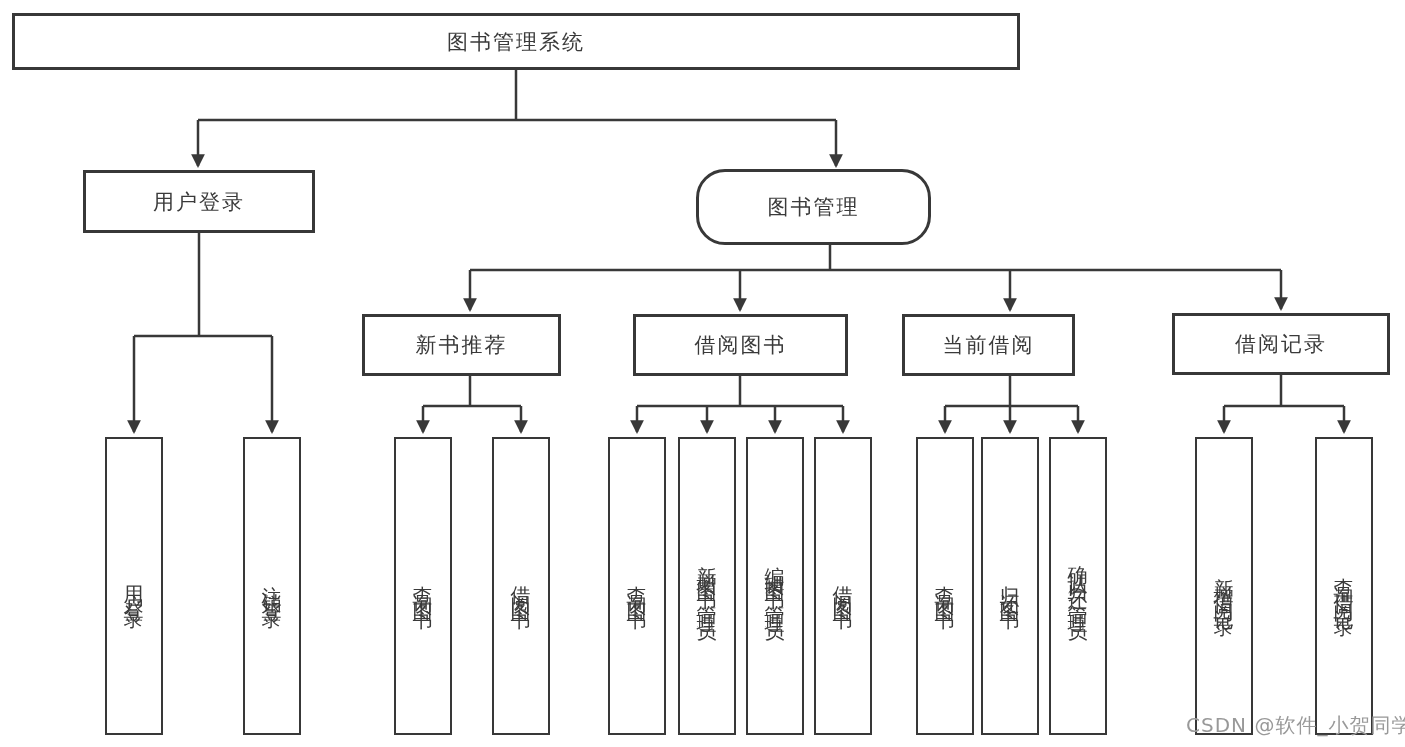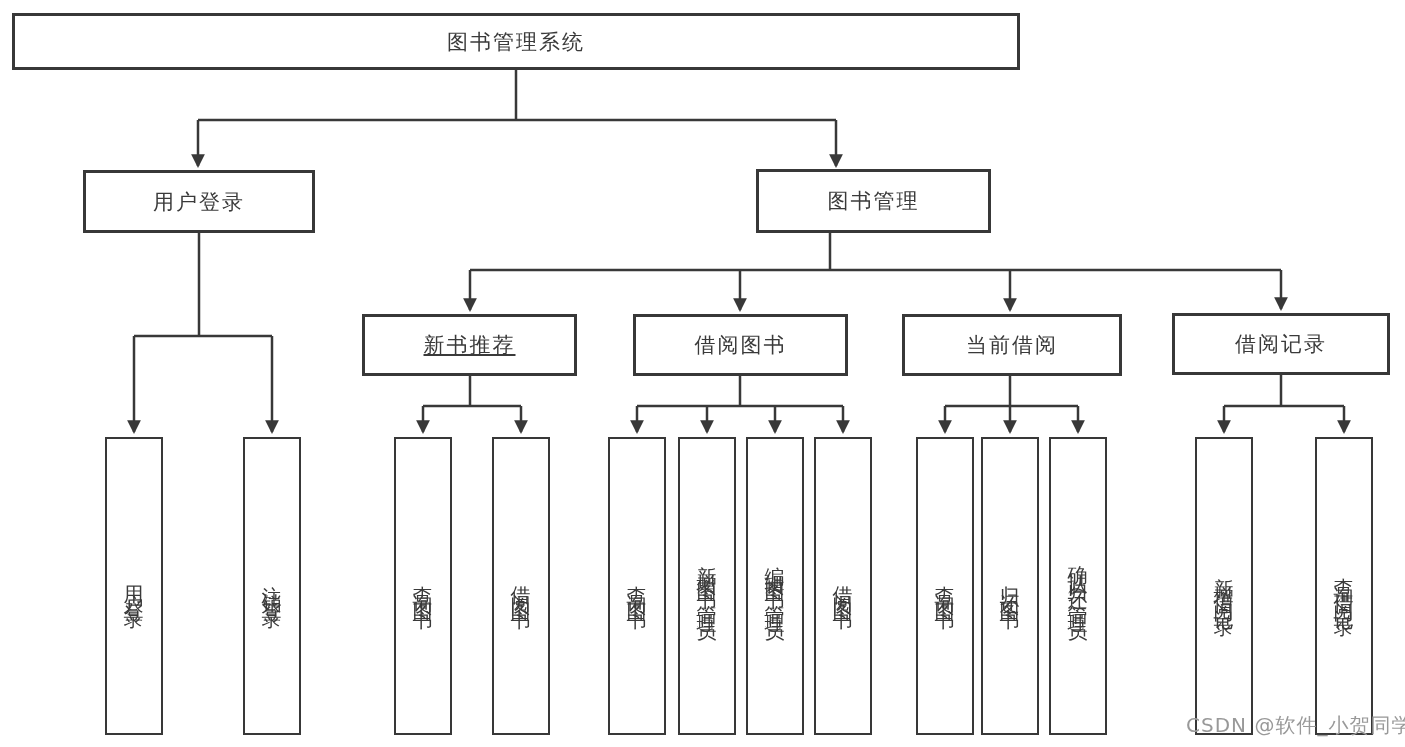--- a/index.html
+++ b/index.html
@@ -40,25 +40,25 @@
     text-orientation: mixed;
     font-size: 20px;
     letter-spacing: 8px;
     line-height: 1;
     white-space: normal;
   }
   
   #box-root   { left: 12px;  top: 13px;  width: 1008px; height: 57px; }
   
   #box-user   { left: 83px;  top: 170px; width: 232px;  height: 63px; }
-  #box-book   { left: 756px; top: 169px; width: 235px;  height: 64px; }
+  #box-book   { left: 696px; top: 169px; width: 235px;  height: 76px; border-radius: 29px; }
   
-  #cat-new     { left: 362px;  top: 314px; width: 215px; height: 62px; text-decoration: underline; }
+  #cat-new     { left: 362px;  top: 314px; width: 199px; height: 62px; }
   #cat-borrow  { left: 633px;  top: 314px; width: 215px; height: 62px; }
-  #cat-current { left: 902px;  top: 314px; width: 220px; height: 62px; }
+  #cat-current { left: 902px;  top: 314px; width: 173px; height: 62px; }
   #cat-history { left: 1172px; top: 313px; width: 218px; height: 62px; }
   
   #lf-user-login  { left: 105px; }
   #lf-logout      { left: 243px; }
   #lf-new-query   { left: 394px; }
   #lf-new-borrow  { left: 492px; }
   #lf-bor-query   { left: 608px; }
   #lf-bor-add     { left: 678px; }
   #lf-bor-edit    { left: 746px; }
   #lf-bor-borrow  { left: 814px; }

